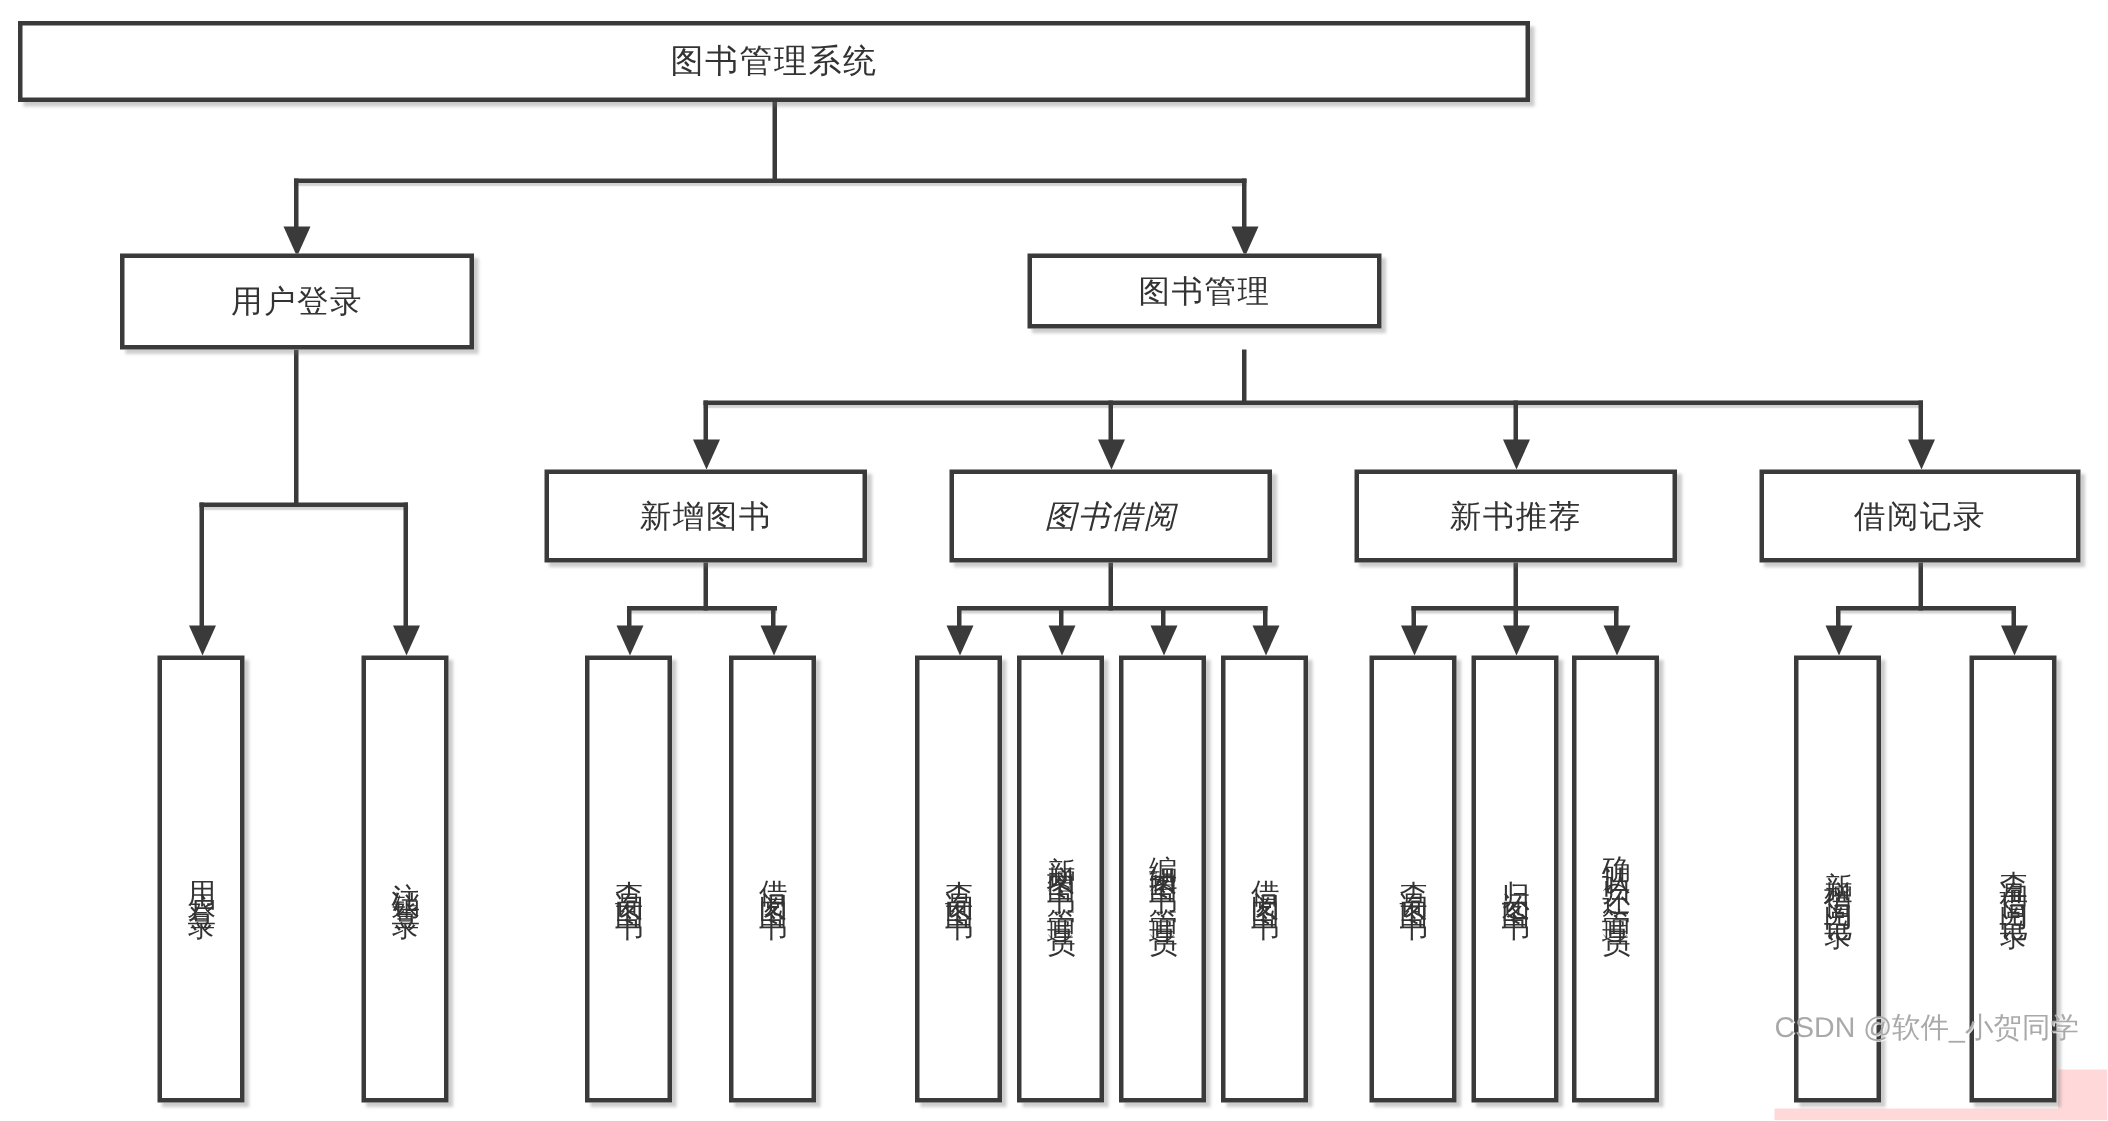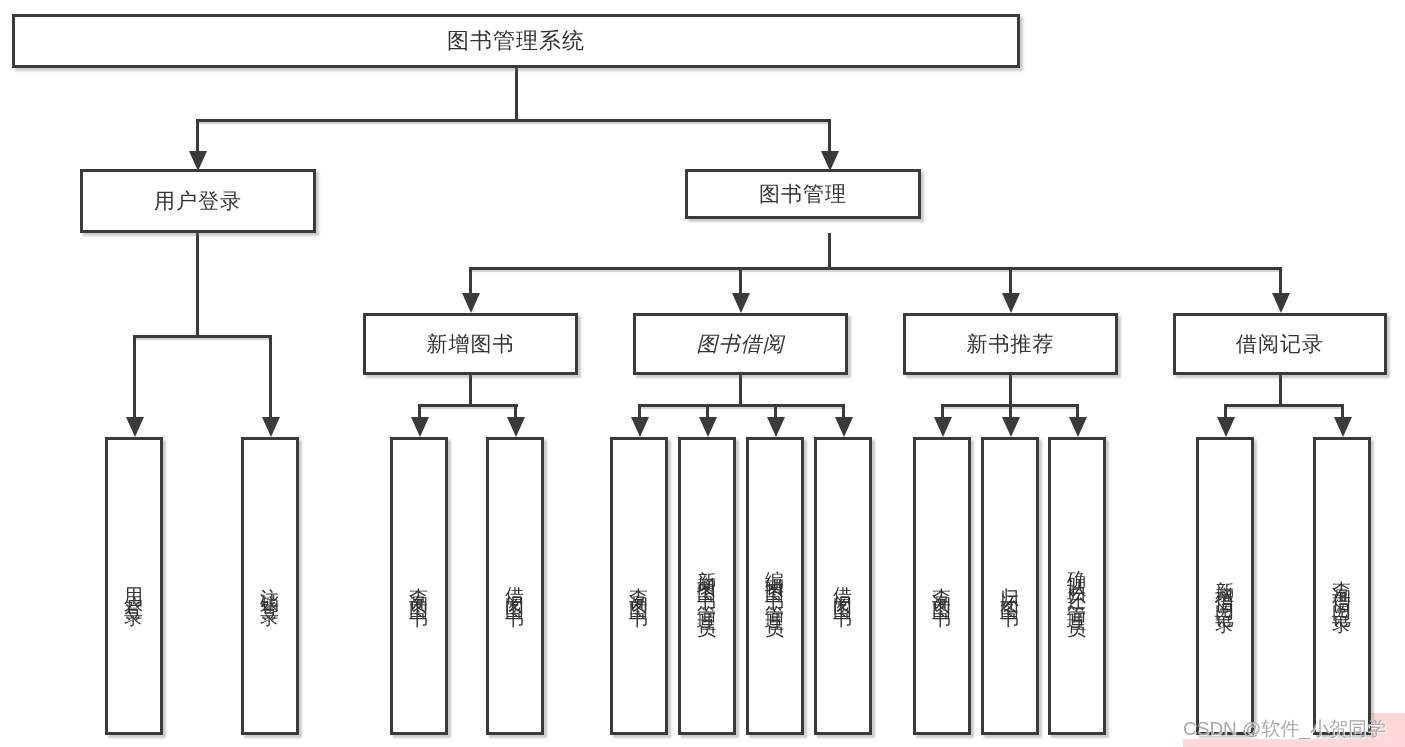--- a/index.html
+++ b/index.html
@@ -25,21 +25,21 @@
     font-size:19px;line-height:1;letter-spacing:7px;white-space:nowrap;
   }
   .vl{position:absolute;width:3px;background:#3a3a3a;z-index:1;}
   .hl{position:absolute;height:3px;background:#3a3a3a;z-index:1;box-shadow:0 2px 1px rgba(0,0,0,.18);}
   .ar{
     position:absolute;width:0;height:0;z-index:1;
     border-left:9px solid transparent;border-right:9px solid transparent;border-top:20px solid #3a3a3a;
   }
   .wm-bg{position:absolute;background:#ffd9d9;z-index:0;}
   #watermark{
-    position:absolute;left:1183px;top:716px;z-index:3;
+    position:absolute;left:1183px;top:672px;z-index:3;
     font-size:19px;font-weight:500;color:#a9a9a9;white-space:nowrap;
     text-shadow:1px 1px 0 rgba(255,255,255,.8);
   }
 </style>
 </head>
 <body>
 
 <div id="stage">
 
   <div class="wm-bg" style="left:1183px;top:739px;width:222px;height:8px;"></div>

